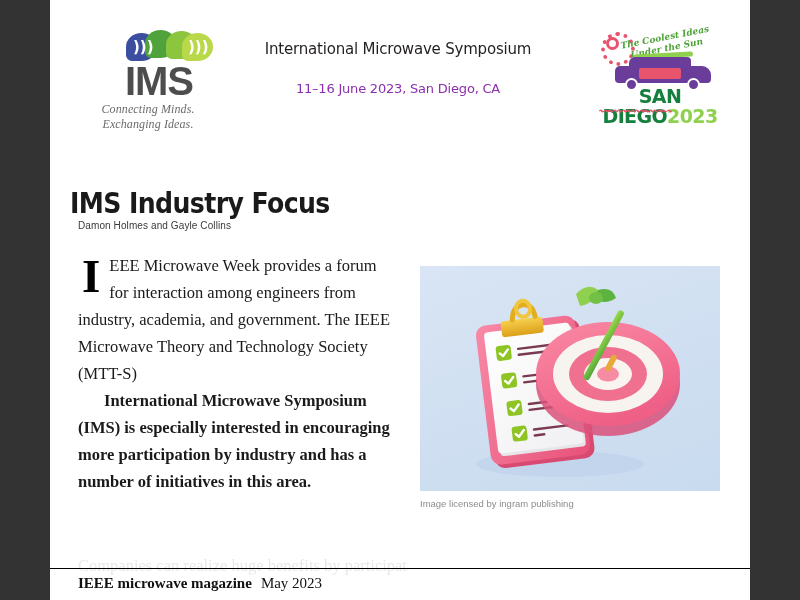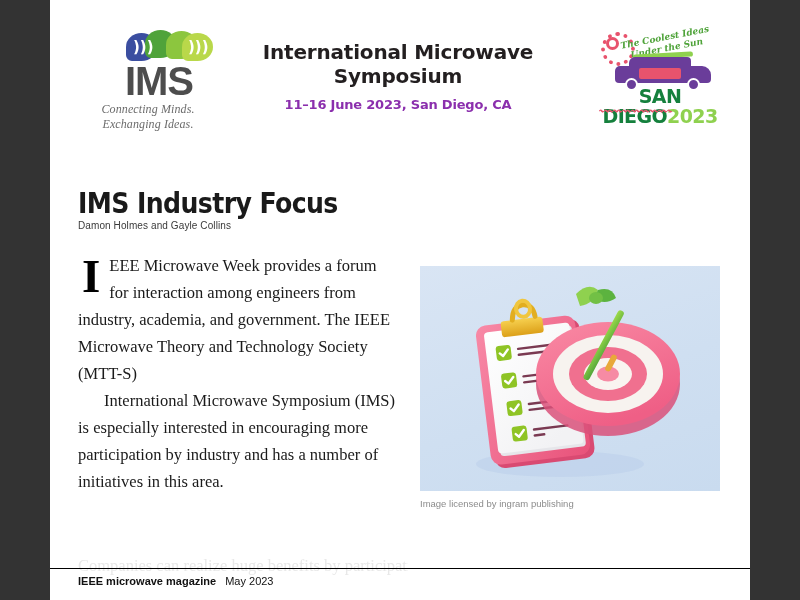--- a/index.html
+++ b/index.html
@@ -98,29 +98,29 @@
 
   
   .center-title-wrap {
     position: absolute;
     left: 178px; top: 18px;
     width: 340px;
     text-align: center;
   }
   .center-title {
     font-family: "DejaVu Sans", sans-serif;
-    font-weight: bold;
-    font-size: 20px;
+    font-weight: normal;
+    font-size: 15px;
     color: #231f20;
     letter-spacing: -0.2px;
   }
   .center-sub {
-    margin-top: 9px;
+    margin-top: 23px;
     font-family: "DejaVu Sans", sans-serif;
-    font-weight: bold;
+    font-weight: normal;
     font-size: 13px;
     color: #8b2fad;
     letter-spacing: -0.2px;
   }
 
   
   .sd-logo {
     position: absolute;
     left: 545px; top: 6px;
     width: 130px;
@@ -223,21 +223,21 @@
     font-size: 10px;
     line-height: 7px;
     overflow: hidden;
     letter-spacing: -1px;
     font-family: "DejaVu Sans", sans-serif;
   }
 
   
   .article-title {
     position: absolute;
-    left: 28px; top: 165px;
+    left: 20px; top: 165px;
     font-family: "DejaVu Sans Condensed", "Liberation Sans", sans-serif;
     font-weight: bold;
     font-size: 28px;
     color: #1a1a1a;
     letter-spacing: -0.6px;
     margin-top: 22px;
   }
   .byline {
     position: absolute;
     left: 28px; top: 220px;
@@ -256,20 +256,21 @@
   .body-col p {
     margin: 0;
     font-family: "Liberation Serif", serif;
     font-size: 16.5px;
     line-height: 27px;
     color: #1a1a1a;
     text-align: left;
   }
   .body-col p.indent {
     text-indent: 26px;
+    font-weight: bold;
   }
   .dropcap {
     float: left;
     font-family: "Liberation Serif", serif;
     font-weight: bold;
     font-size: 47px;
     line-height: 40px;
     color: #000000;
     margin: 4px 9px 0 4px;
   }
@@ -322,22 +323,22 @@
   .footer-rule {
     position: absolute;
     left: 0; top: 568px;
     width: 700px;
     height: 1px;
     background: #000000;
   }
   .footer-text {
     position: absolute;
     left: 28px; top: 575px;
-    font-family: Liberation Sans, sans-serif;
-    font-size: 11px;
+    font-family: Liberation Serif, serif;
+    font-size: 15px;
     color: #111111;
   }
   .footer-text .f-bold { font-weight: bold; }
   .footer-text .f-date { font-weight: normal; margin-left: 9px; }
 </style>
 </head>
 <body>
 
 <div id="viewport">
   <div id="page">

